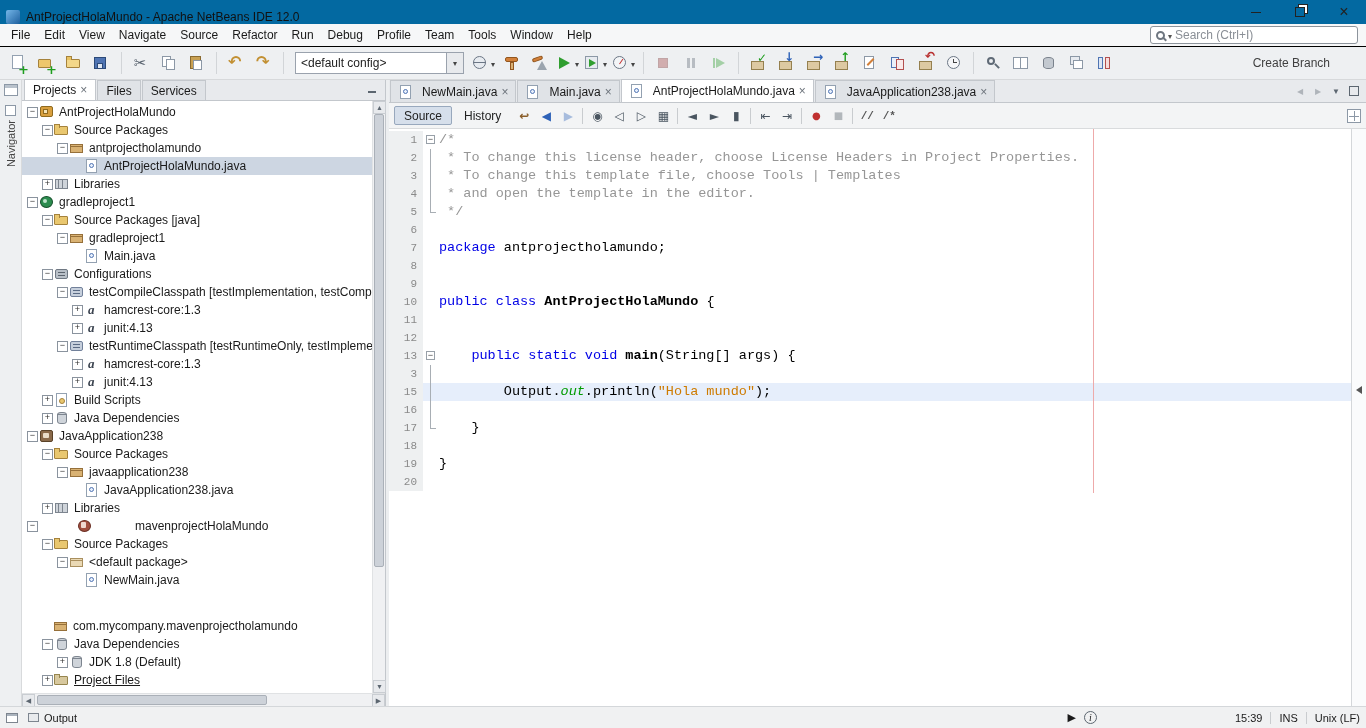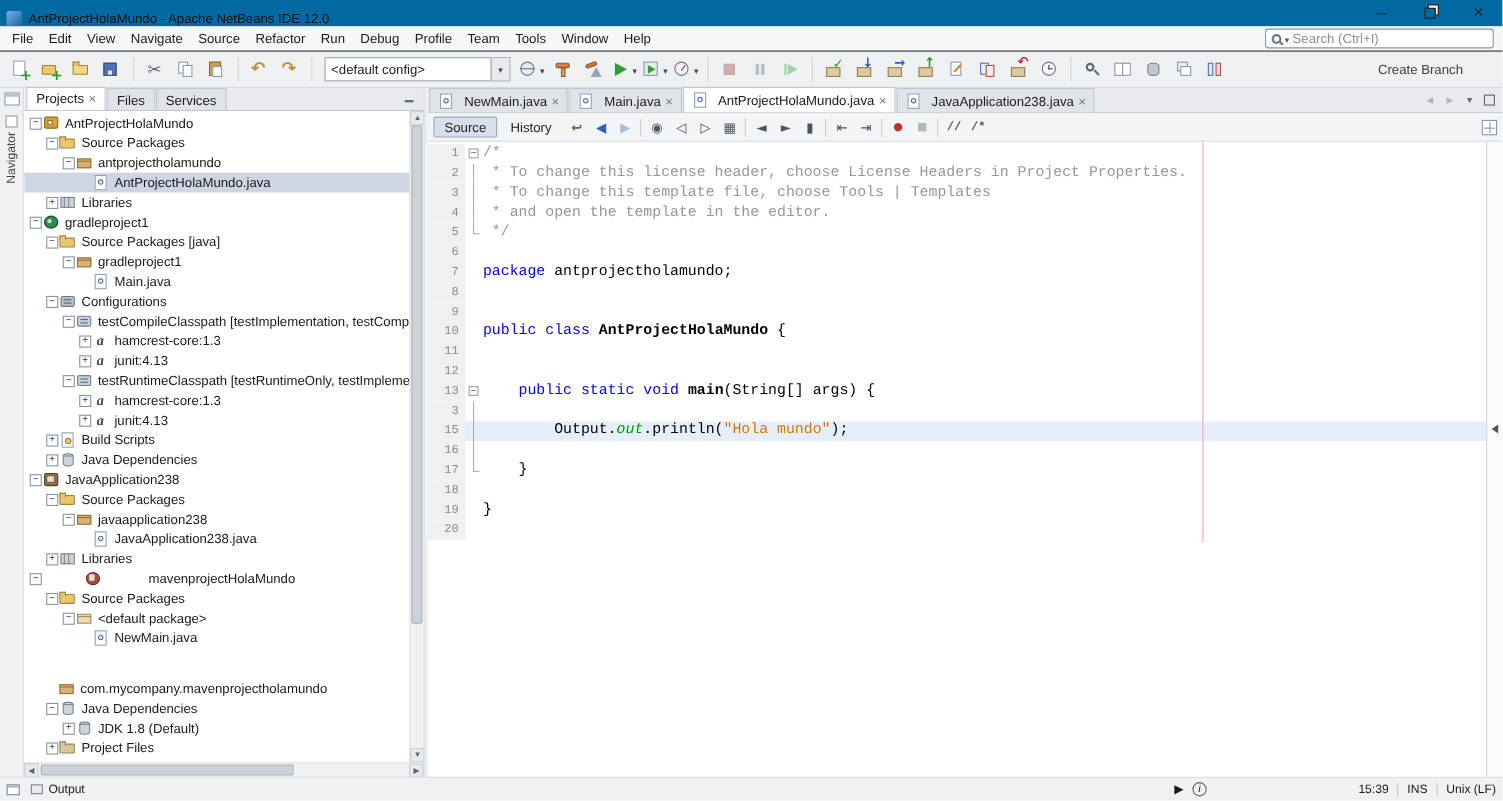--- a/index.html
+++ b/index.html
@@ -675,21 +675,21 @@
             <span class="ti ti-dependencies"></span>
             <span class="tlabel">Java Dependencies</span>
           </div>
 
           <div class="trow" style="padding-left: 34px;">
             <span class="hdl plus"></span>
             <span class="ti ti-jdk"></span>
             <span class="tlabel">JDK 1.8 (Default)</span>
           </div>
 
-          <div class="trow" style="padding-left: 19px;">
+          <div class="trow" style="padding-left: 19px; text-decoration: underline;">
             <span class="hdl plus"></span>
             <span class="ti ti-project-files"></span>
             <span class="tlabel">Project Files</span>
           </div>
 
       </div>
       <div class="vscroll">
         <div class="sb-btn sb-up"></div>
         <div class="sb-track">
           <div class="sb-thumb"></div>

